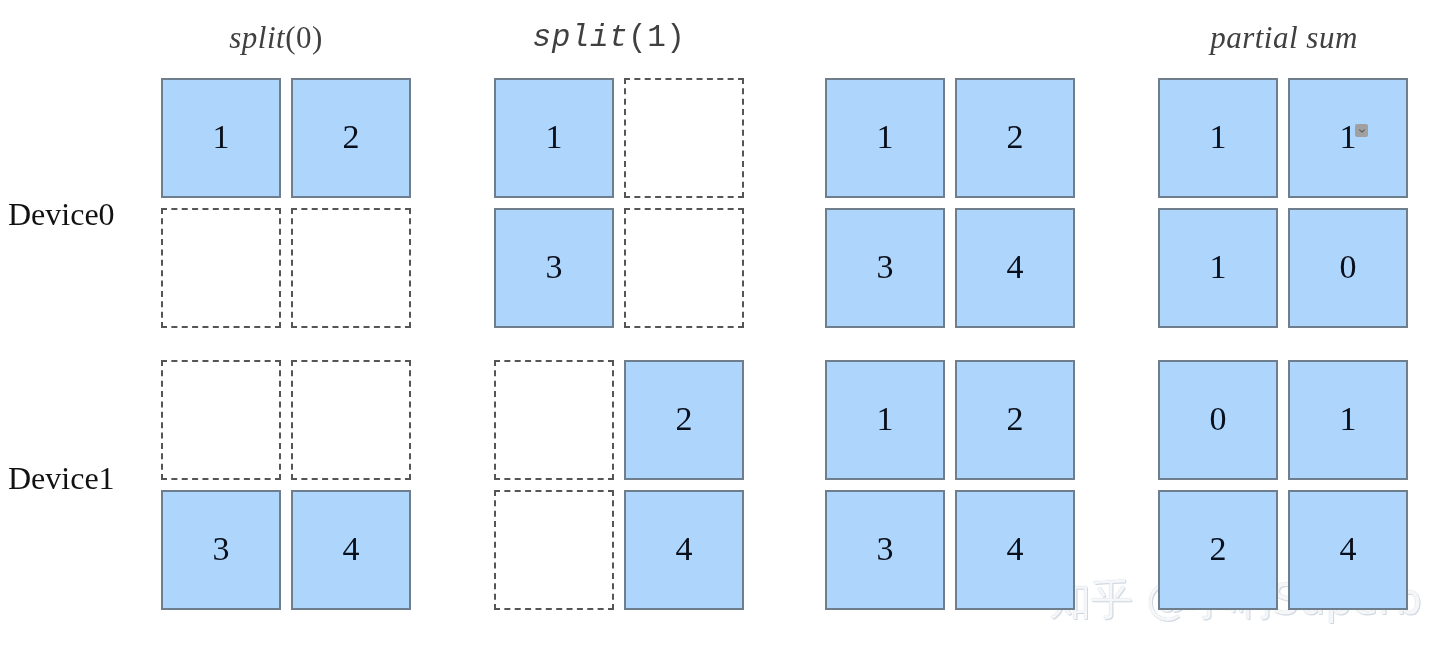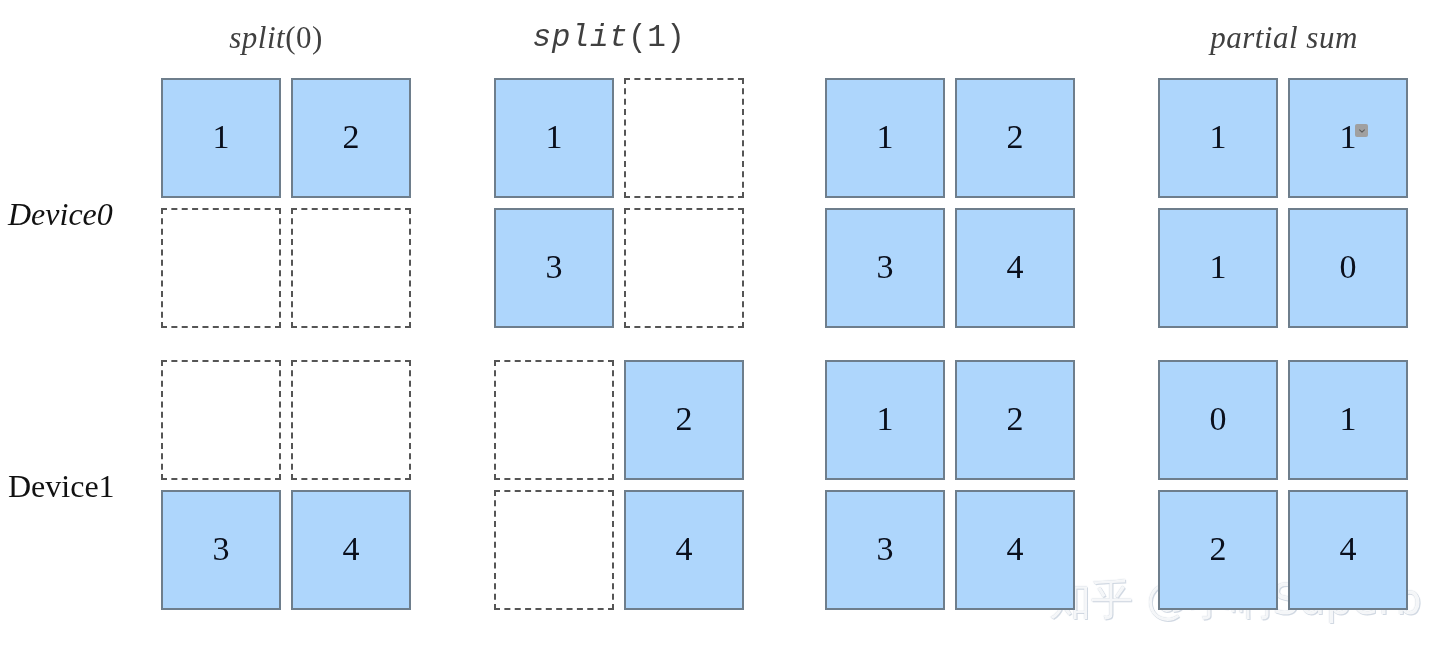--- a/index.html
+++ b/index.html
@@ -115,22 +115,22 @@
 </style>
 </head>
 <body>
 
 <div id="canvas">
 
   <div class="watermark">知乎 @李响Superb</div>
 <div class="col-header" style="left: 276px; top: 22px; transform: translateX(-50%);"><span>split</span><span class="upright">(0)</span></div>
     <div class="col-header" style="left: 609px; top: 22px; transform: translateX(-50%); font-family: Liberation Mono, monospace;"><span>split</span><span class="upright">(1)</span></div>
     <div class="col-header" style="left: 1284px; top: 22px; transform: translateX(-50%);"><span>partial sum</span></div>
-    <div class="device-label" style="left: 8px; top: 198px; font-style: italic;">Device0</div>
-    <div class="device-label" style="left: 8px; top: 462px; margin-top: 8px;">Device1</div>
+    <div class="device-label" style="left: 8px; top: 198px;">Device0</div>
+    <div class="device-label" style="left: 8px; top: 462px;">Device1</div>
     <div class="matrix" style="left: 161px; top: 78px;">
       <div class="cell filled">
         <span class="val">1</span>
       </div>
       <div class="cell filled">
         <span class="val">2</span>
       </div>
       <div class="cell empty">
         <span class="val"></span>
       </div>

